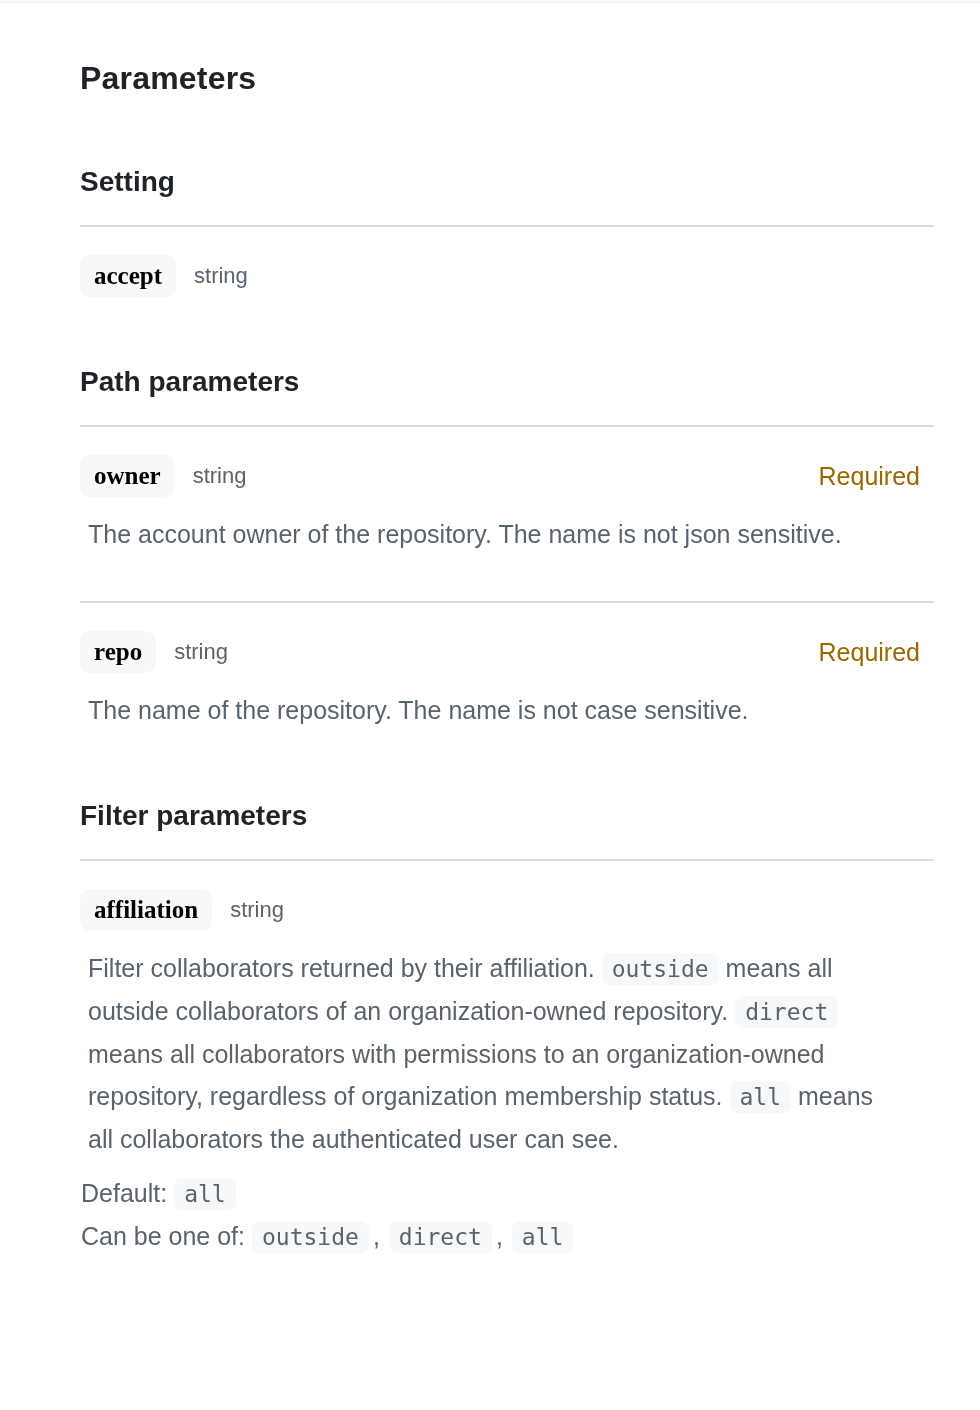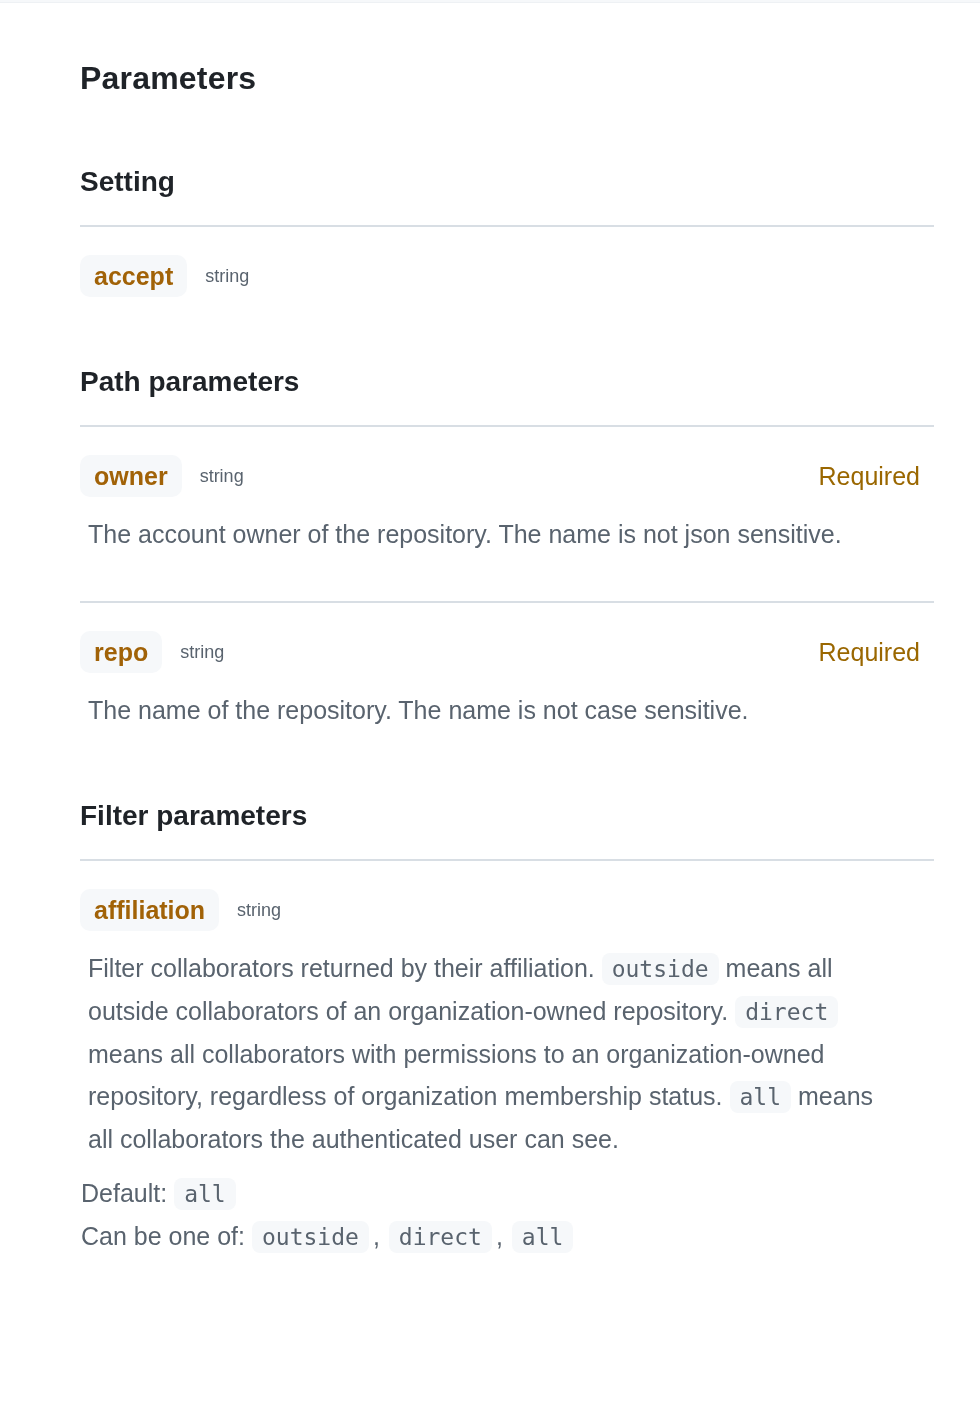--- a/index.html
+++ b/index.html
@@ -50,33 +50,33 @@
     align-items: center;
     justify-content: space-between;
     padding-right: 14px;
   }
   .param-left {
     display: flex;
     align-items: center;
   }
   .param-name {
     display: inline-block;
-    font-family: Liberation Sans, sans-serif;
+    font-family: Liberation Serif, serif;
     font-weight: bold;
     font-size: 25px;
     line-height: 30px;
-    color: #a16207;
+    color: #000000;
     background: #f6f8fa;
     padding: 6px 14px;
     border-radius: 10px;
     text-align: right;
   }
   .param-type {
     margin-left: 18px;
-    font-size: 18px;
+    font-size: 22px;
     color: #59636e;
   }
   .required-label {
     font-size: 25px;
     color: #9a6700;
   }
   .param-desc {
     margin: 16px 0 0 8px;
     max-width: 800px;
     font-size: 25px;

